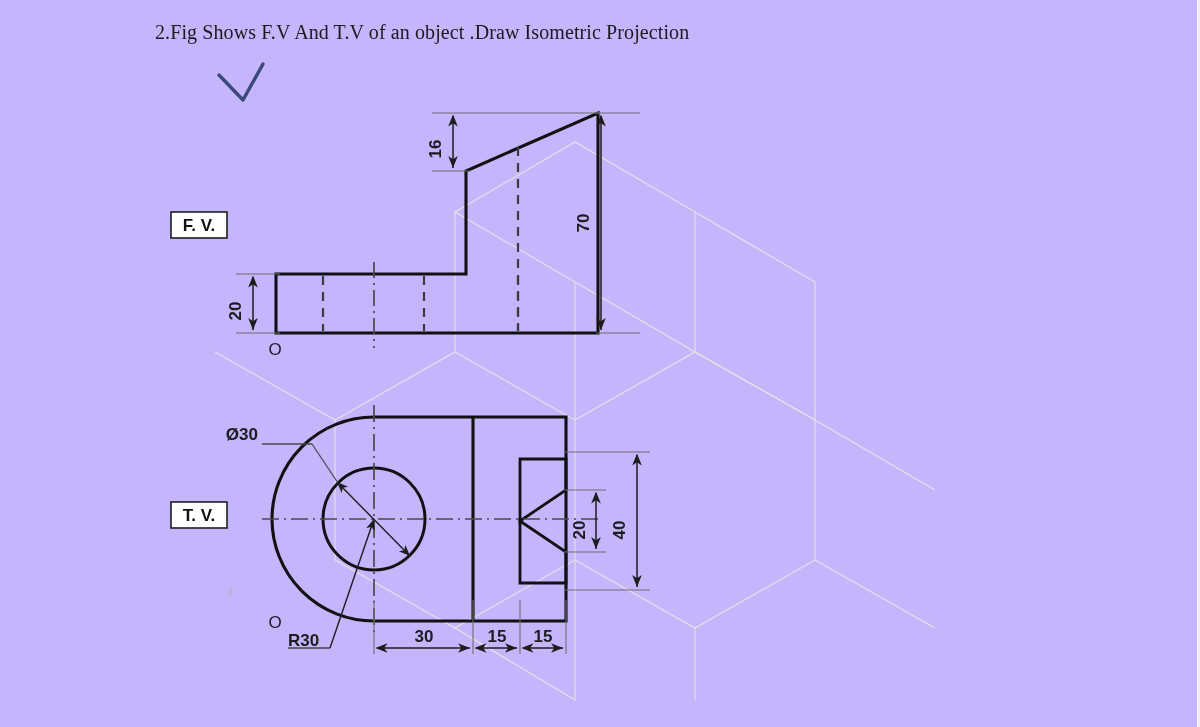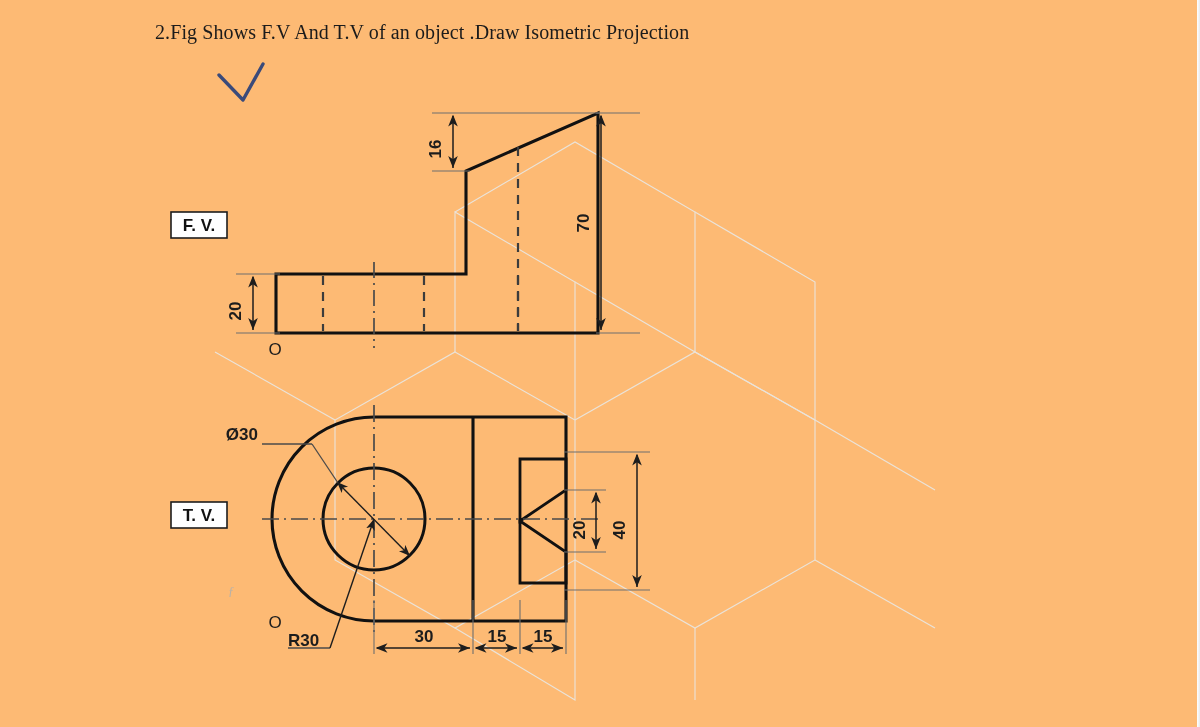--- a/index.html
+++ b/index.html
@@ -5,21 +5,21 @@
   html,body{margin:0;padding:0;}
   body{
     width:1200px;height:727px;
     background:#ffffff;
     font-family:"Liberation Serif", serif;
     overflow:hidden;
     position:relative;
   }
   #page{
     position:absolute;left:0;top:0;width:1200px;height:727px;
-    background:#fdba74;
+    background:#c4b5fd;
   }
   
   #right-rule{
     position:absolute;top:0;right:0;width:3px;height:727px;
     background:linear-gradient(to right,#ffffff,#f2f2f2 60%,#e8e8e8);
   }
   #title{
     position:absolute;left:155px;top:21px;
     font-family:"Liberation Serif", serif;
     font-size:20px;color:#1b1b1b;white-space:nowrap;

